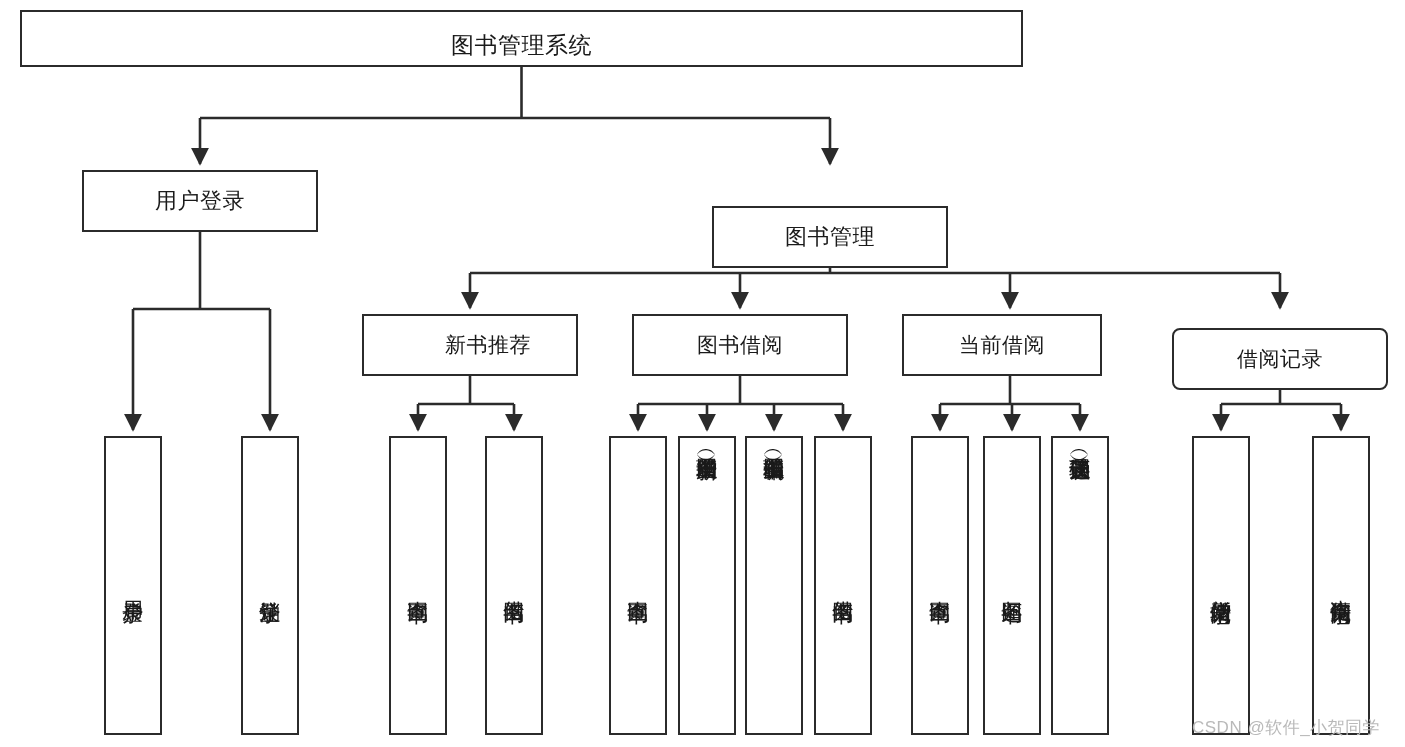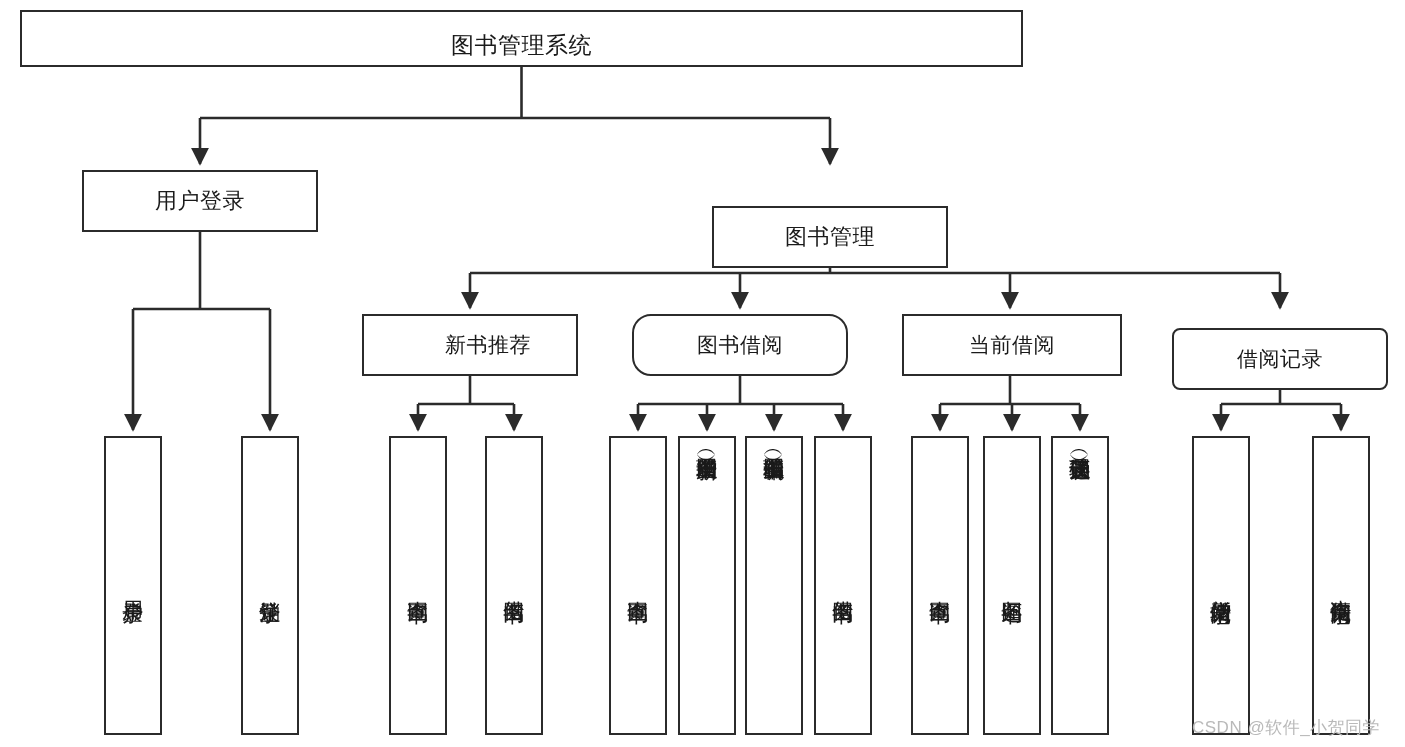--- a/index.html
+++ b/index.html
@@ -137,24 +137,24 @@
   <div class="node horiz t-l2" style="left: 82px; top: 170px; width: 236px; height: 62px;">
     <span class="lbl">用户登录</span>
   </div>
   <div class="node horiz t-l2" style="left: 712px; top: 170px; width: 236px; height: 62px; margin-top: 36px;">
     <span class="lbl">图书管理</span>
   </div>
 
   <div class="node horiz t-l3" style="left: 362px; top: 314px; width: 216px; height: 62px; padding-left: 36px;">
     <span class="lbl">新书推荐</span>
   </div>
-  <div class="node horiz t-l3" style="left: 632px; top: 314px; width: 216px; height: 62px; border-radius: 19px;">
+  <div class="node horiz t-l3" style="left: 632px; top: 314px; width: 216px; height: 62px;">
     <span class="lbl">图书借阅</span>
   </div>
-  <div class="node horiz t-l3" style="left: 902px; top: 314px; width: 220px; height: 62px;">
+  <div class="node horiz t-l3" style="left: 902px; top: 314px; width: 200px; height: 62px;">
     <span class="lbl">当前借阅</span>
   </div>
   <div class="node horiz t-l3" style="left: 1172px; top: 328px; width: 216px; height: 62px; border-radius: 8px;">
     <span class="lbl">借阅记录</span>
   </div>
 
   <div class="node vert t-leaf" style="left: 104px; top: 436px; width: 58px; height: 299px;">
     <span class="lbl">用户登录</span>
   </div>
   <div class="node vert t-leaf" style="left: 241px; top: 436px; width: 58px; height: 299px;">

